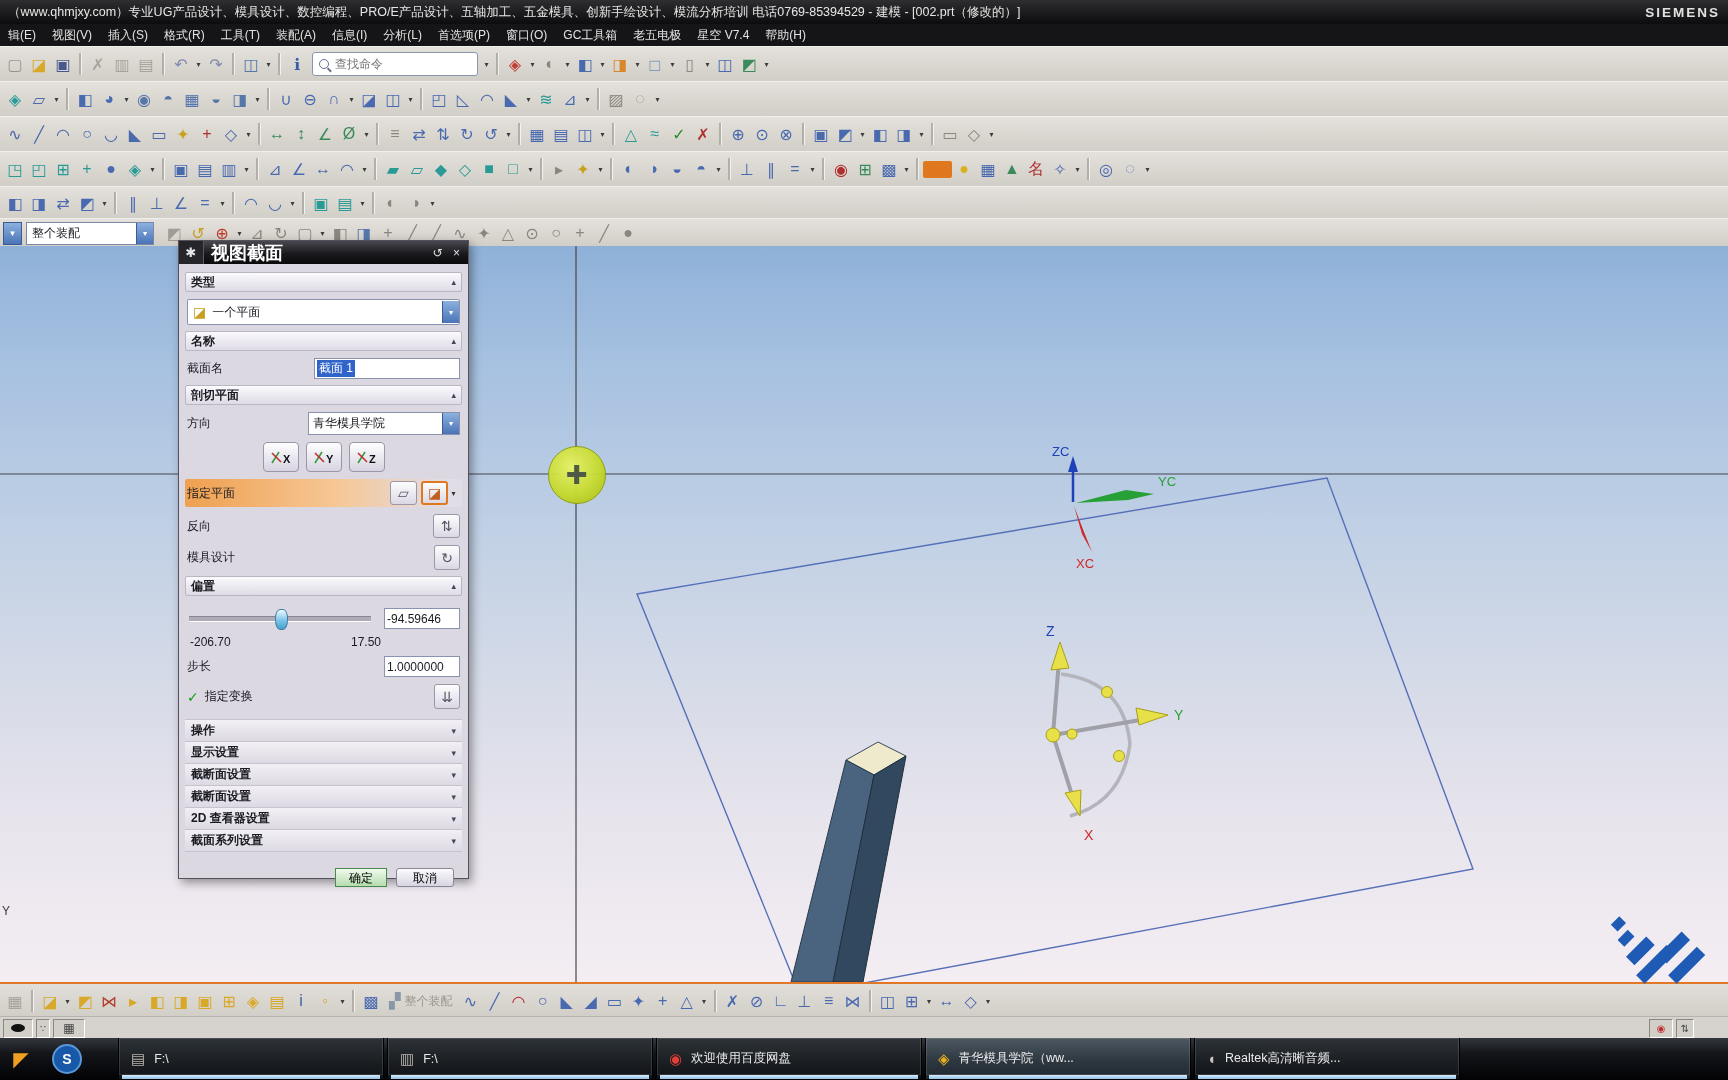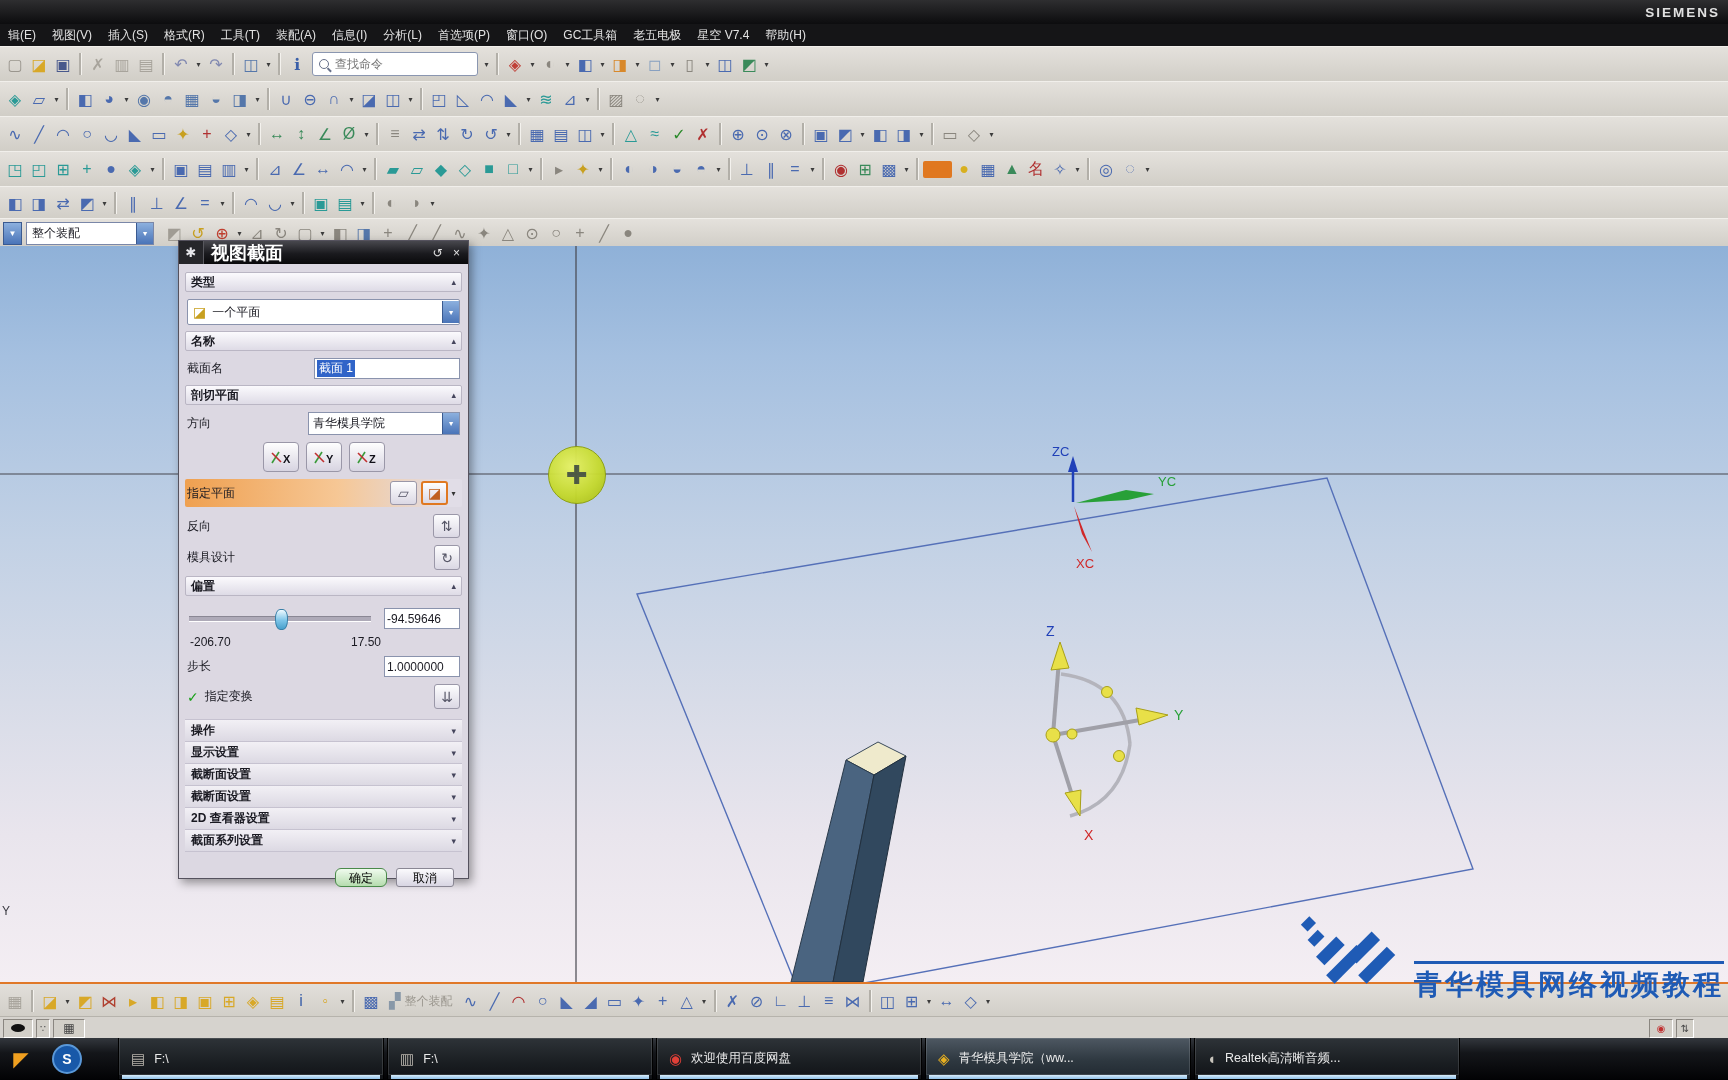--- a/index.html
+++ b/index.html
@@ -123,32 +123,33 @@
     background:linear-gradient(#f0faff,#7cc4e8 55%,#48a0cc);border:1px solid #3a80a8;
     border-radius:5px 5px 5px 5px/9px 9px 10px 10px}
   .valbox{width:70px;flex:none;margin-left:11px}
   .range-row{display:flex;margin-top:6px;padding:0 5px}
   .range-row .max{margin-left:auto;margin-right:76px}
   .check{color:#18a018;font-weight:bold;font-size:14px;margin-right:6px}
   .coll-wrap{margin-top:10px;border-bottom:1px solid #c6c2d0}
   .coll-row{height:21px;display:flex;align-items:center;font-weight:bold;border-top:1px solid #c6c2d0;
     background:linear-gradient(#f2f0f5,#dcd9e3);padding:0 6px}
   .btnrow{display:flex;justify-content:flex-end;gap:9px;margin-top:16px;padding-right:8px}
-  .okbtn{width:52px;height:19px;border:1px solid #4a8a4a;border-radius:6px;font-size:12px;
+  .okbtn{width:52px;height:19px;border:1px solid #4a8a4a;border-radius:0;font-size:12px;
     background:linear-gradient(#f0fbee,#b5dcae);font-family:inherit}
   .cancelbtn{width:58px;height:19px;border:1px solid #8a8794;border-radius:3px;font-size:12px;
     background:linear-gradient(#fbfafd,#d8d5e2);font-family:inherit}
   label{white-space:nowrap}
 </style>
 </head>
 <body>
 
 <div class="screen">
 
   <div class="titlebar">
+    <span>（www.qhmjxy.com）专业UG产品设计、模具设计、数控编程、PRO/E产品设计、五轴加工、五金模具、创新手绘设计、模流分析培训 电话0769-85394529 - 建模 - [002.prt（修改的）]</span>
     <span class="brand">SIEMENS</span>
   </div>
 
   <div class="menubar" data-repeat="menubar.items">
 
   <span class="menu-item">辑(E)</span>
       <span class="menu-item">视图(V)</span>
       <span class="menu-item">插入(S)</span>
       <span class="menu-item">格式(R)</span>
       <span class="menu-item">工具(T)</span>
@@ -475,21 +476,20 @@
         <polygon points="20,20 30,10 38,18 28,28"></polygon>
         <polygon points="28,38 40,26 48,34 36,46"></polygon>
         <polygon points="38,58 62,34 72,44 48,68"></polygon>
         <polygon points="50,80 86,44 96,54 60,90"></polygon>
         <polygon points="76,56 104,28 114,38 86,66"></polygon>
         <polygon points="88,80 122,46 132,56 98,90"></polygon>
       </g>
     </svg>
     <div class="wm-text">
       <div class="wm-line"></div>
-      <div class="wm-l1">青华模具网络视频教程</div>
     </div>
   </div>
 
   <div class="bottombar">
     <div data-repeat="bottom_toolbar.groupA">
 
     <span class="ticon" style="color: rgb(168, 164, 156);">▦</span>
         <span class="tsep"></span>
         <span class="ticon" style="color: rgb(216, 168, 40);">◪</span>
         <span class="ticon dd">▾</span>

